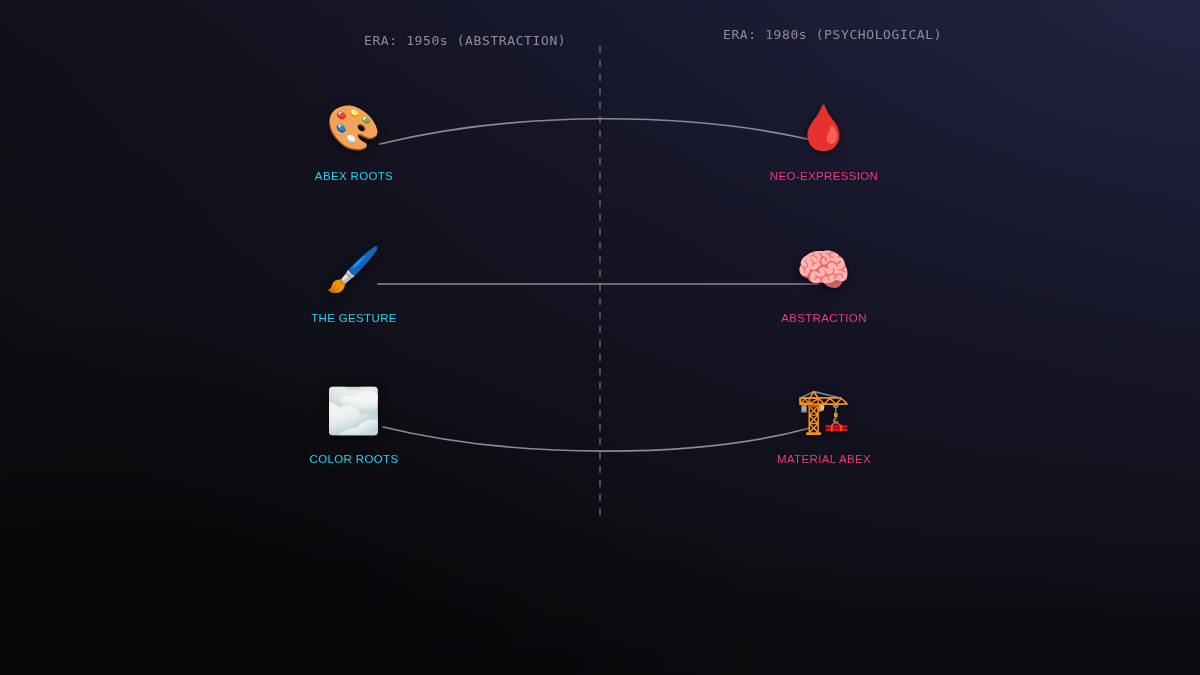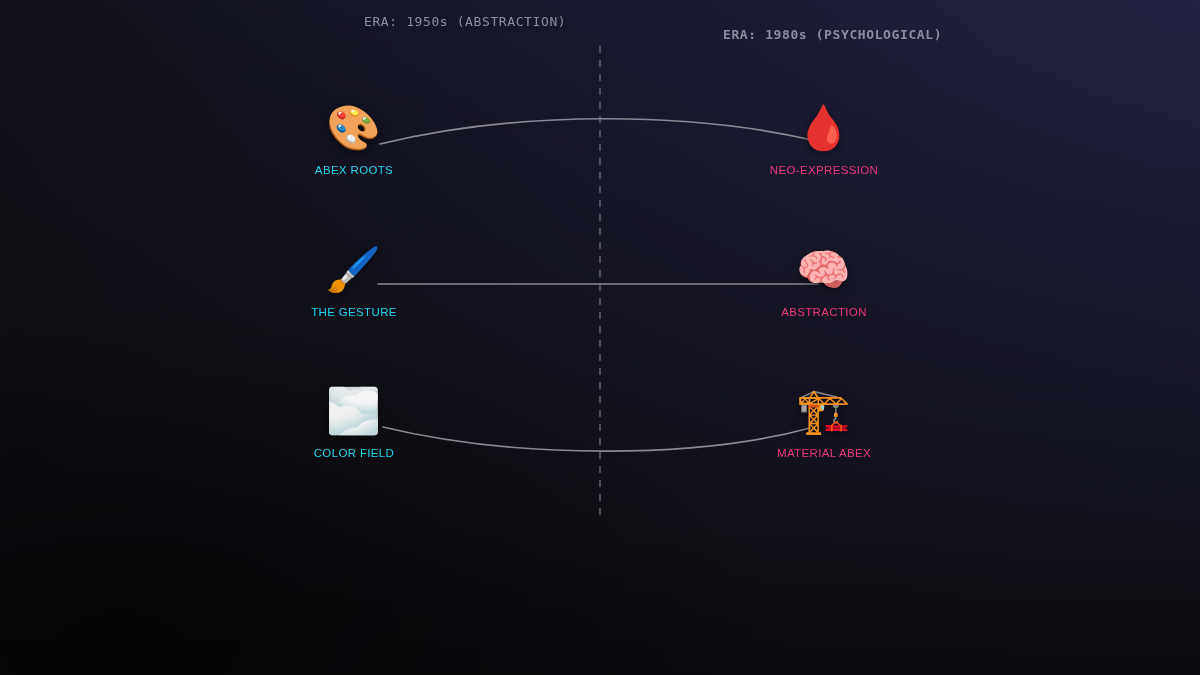--- a/index.html
+++ b/index.html
@@ -65,44 +65,44 @@
   .node-icon {
     font-size:44px;
     line-height:56px;
     height:56px;
     display:block;
     font-family:"DejaVu Sans", sans-serif;
     text-shadow:0 2px 8px rgba(0,0,0,0.55);
   }
   .node-label {
     display:block;
-    margin-top:8px;
+    margin-top:14px;
     font-size:11.5px;
     letter-spacing:0.35px;
     font-family:"Liberation Sans", sans-serif;
     white-space:nowrap;
   }
   .side-left  .node-label { color:#22d3ee; }
   .side-right .node-label { color:#ec3a77; }
 
   
   #footer { position:absolute; left:0; right:0; bottom:0; height:165px; }
 </style>
 </head>
 <body>
 
 <div id="bg-base"></div>
 <div id="bg-tint"></div>
 <div id="bg-vignette"></div>
 
 <div id="stage">
 
-  <div class="era-label" id="era-left" style="left: 364px; top: 14px;">ERA: 1950s (ABSTRACTION)</div>
+  <div class="era-label" id="era-left" style="left: 364px; top: 33px;">ERA: 1950s (ABSTRACTION)</div>
 
-  <div class="era-label" id="era-right" style="left: 723px; top: 27px; font-weight: bold;">ERA: 1980s (PSYCHOLOGICAL)</div>
+  <div class="era-label" id="era-right" style="left: 723px; top: 27px;">ERA: 1980s (PSYCHOLOGICAL)</div>
 
   <svg id="graph-svg" viewBox="0 0 1200 675">
 
     <line id="svg-divider" x1="600" y1="46" x2="600" y2="515" stroke="#5e5e6b" stroke-width="1.6" stroke-dasharray="7 7"></line>
 
     <path id="svg-edge-0" fill="none" stroke="#8a8a94" stroke-width="1.7" stroke-linecap="round" d="M 380 144 C 520 110 690 112 812 140"></path>
     <path id="svg-edge-1" fill="none" stroke="#8a8a94" stroke-width="1.7" stroke-linecap="round" d="M 378 284 L 818 284"></path>
     <path id="svg-edge-2" fill="none" stroke="#8a8a94" stroke-width="1.7" stroke-linecap="round" d="M 383 427 C 520 460 700 458 810 428"></path>
   </svg>
 
@@ -118,21 +118,21 @@
       <div class="node side-left" style="left: 354px; top: 242px;">
         <span class="node-icon">🖌️</span>
         <span class="node-label">THE GESTURE</span>
       </div>
       <div class="node side-right" style="left: 824px; top: 242px;">
         <span class="node-icon">🧠</span>
         <span class="node-label">ABSTRACTION</span>
       </div>
       <div class="node side-left" style="left: 354px; top: 383px;">
         <span class="node-icon">🌫️</span>
-        <span class="node-label">COLOR FIELD</span>
+        <span class="node-label">COLOR ROOTS</span>
       </div>
       <div class="node side-right" style="left: 824px; top: 383px;">
         <span class="node-icon">🏗️</span>
         <span class="node-label">MATERIAL ABEX</span>
       </div>
     </div>
 </div>
 
 <div id="footer">
 

